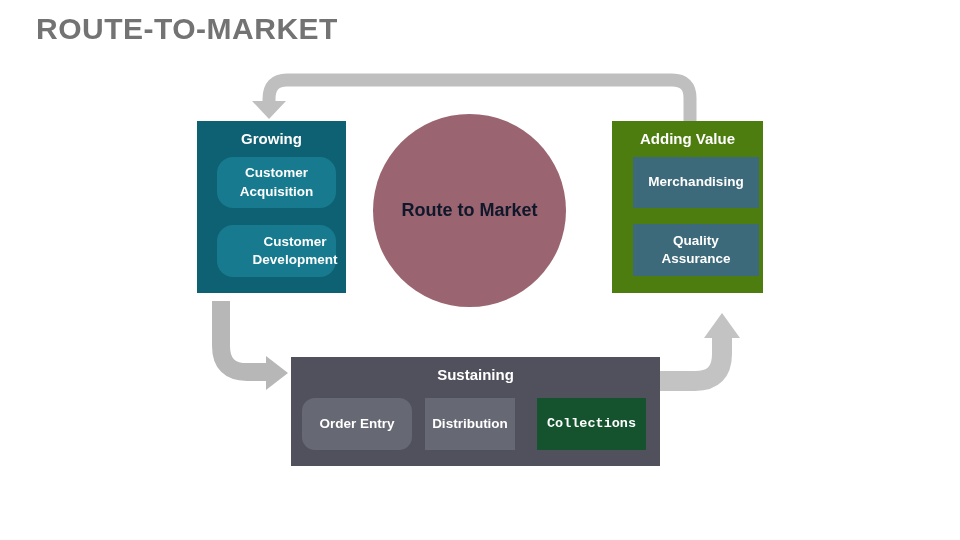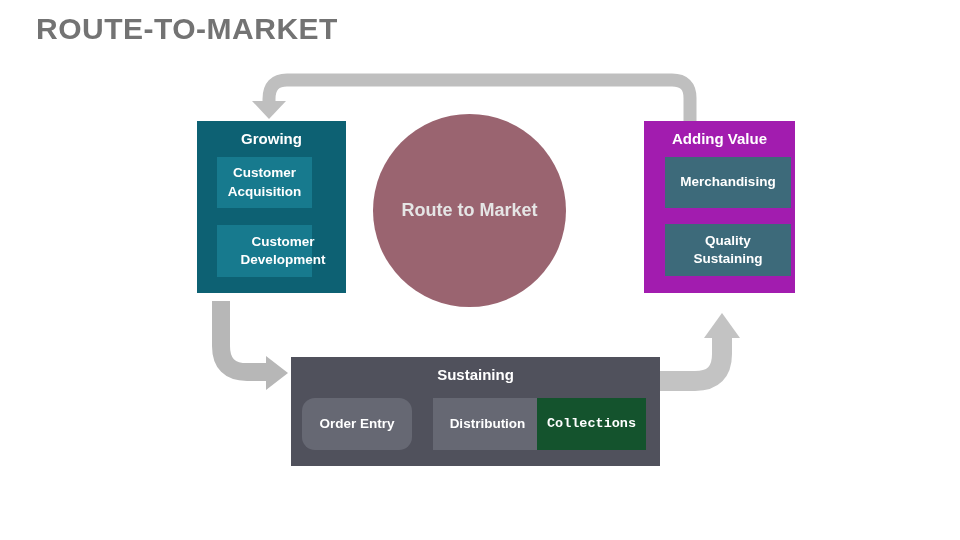--- a/index.html
+++ b/index.html
@@ -14,39 +14,39 @@
   .arrows { position:absolute; left:0; top:0; width:960px; height:540px; }
   .arrow-shaft { fill:none; stroke-linejoin:round; }
   .group { position:absolute; color:#ffffff; }
   .group-title { text-align:center; font-weight:700; font-size:15px; padding-top:9px; }
   .item {
     position:absolute; display:flex; align-items:center; justify-content:center;
     text-align:center; font-size:13.5px; font-weight:600; line-height:1.35; padding:0 4px;
     box-sizing:border-box;
   }
   #group-growing { left:197px; top:121px; width:149px; height:172px; }
-  #group-growing .item { left:20px; width:95px; }
+  #group-growing .item { left:20px; width:119px;border-radius:16px; }
   #group-growing .i1 { top:36px; height:51px; }
   #group-growing .i2 { top:104px; height:52px; }
 
   #group-adding-value { left:612px; top:121px; width:151px; height:172px; }
   #group-adding-value .item { left:21px; width:126px; }
   #group-adding-value .i1 { top:36px; height:51px; }
   #group-adding-value .i2 { top:103px; height:52px; }
 
   #group-sustaining { left:291px; top:357px; width:369px; height:109px; }
   #group-sustaining .item { top:41px; height:52px; }
   #group-sustaining .i1 { left:11px;  width:110px; }
-  #group-sustaining .i2 { left:142px; width:109px; }
+  #group-sustaining .i2 { left:134px; width:90px; }
   #group-sustaining .i3 { left:246px; width:109px; }
 
   .center-circle {
     position:absolute; left:373px; top:114px; width:193px; height:193px;
     border-radius:50%; display:flex; align-items:center; justify-content:center;
-    color:#e5e5e5; font-weight:700; font-size:18px;
+    color:#0f172a; font-weight:700; font-size:18px;
   }
 </style>
 </head>
 <body>
 
 <div class="slide">
 
   <h1 class="slide-title" style="color: #737373;">ROUTE-TO-MARKET</h1>
 
   <svg class="arrows" viewBox="0 0 960 540">
@@ -70,24 +70,24 @@
   <div class="group" id="group-growing" style="background-color: rgb(13, 97, 115);">
     <div class="group-title">Growing</div>
     <div class="item i1" style="background-color: rgb(23, 122, 142);">Customer Acquisition</div>
     <div class="item i2" style="background-color: rgb(23, 122, 142); padding-left: 41px;">Customer Development</div>
   </div>
 
   <div class="center-circle" style="background-color: rgb(154, 100, 112);">
     <span>Route to Market</span>
   </div>
 
-  <div class="group" id="group-adding-value" style="background-color: #a21caf; margin-left: 32px;">
+  <div class="group" id="group-adding-value" style="background-color: #4d7c0f;">
     <div class="group-title">Adding Value</div>
     <div class="item i1" style="background-color: rgb(61, 106, 122);">Merchandising</div>
-    <div class="item i2" style="background-color: rgb(61, 106, 122);">Quality Sustaining</div>
+    <div class="item i2" style="background-color: rgb(61, 106, 122);">Quality Assurance</div>
   </div>
 
   <div class="group" id="group-sustaining" style="background-color: rgb(80, 81, 92);">
     <div class="group-title">Sustaining</div>
     <div class="item i1" style="background-color: rgb(102, 104, 115); border-radius: 13px;">Order Entry</div>
     <div class="item i2" style="background-color: rgb(102, 104, 115);">Distribution</div>
     <div class="item i3" style="background-color: #14532d; font-family: Liberation Mono, monospace;">Collections</div>
   </div>
 
 </div>

